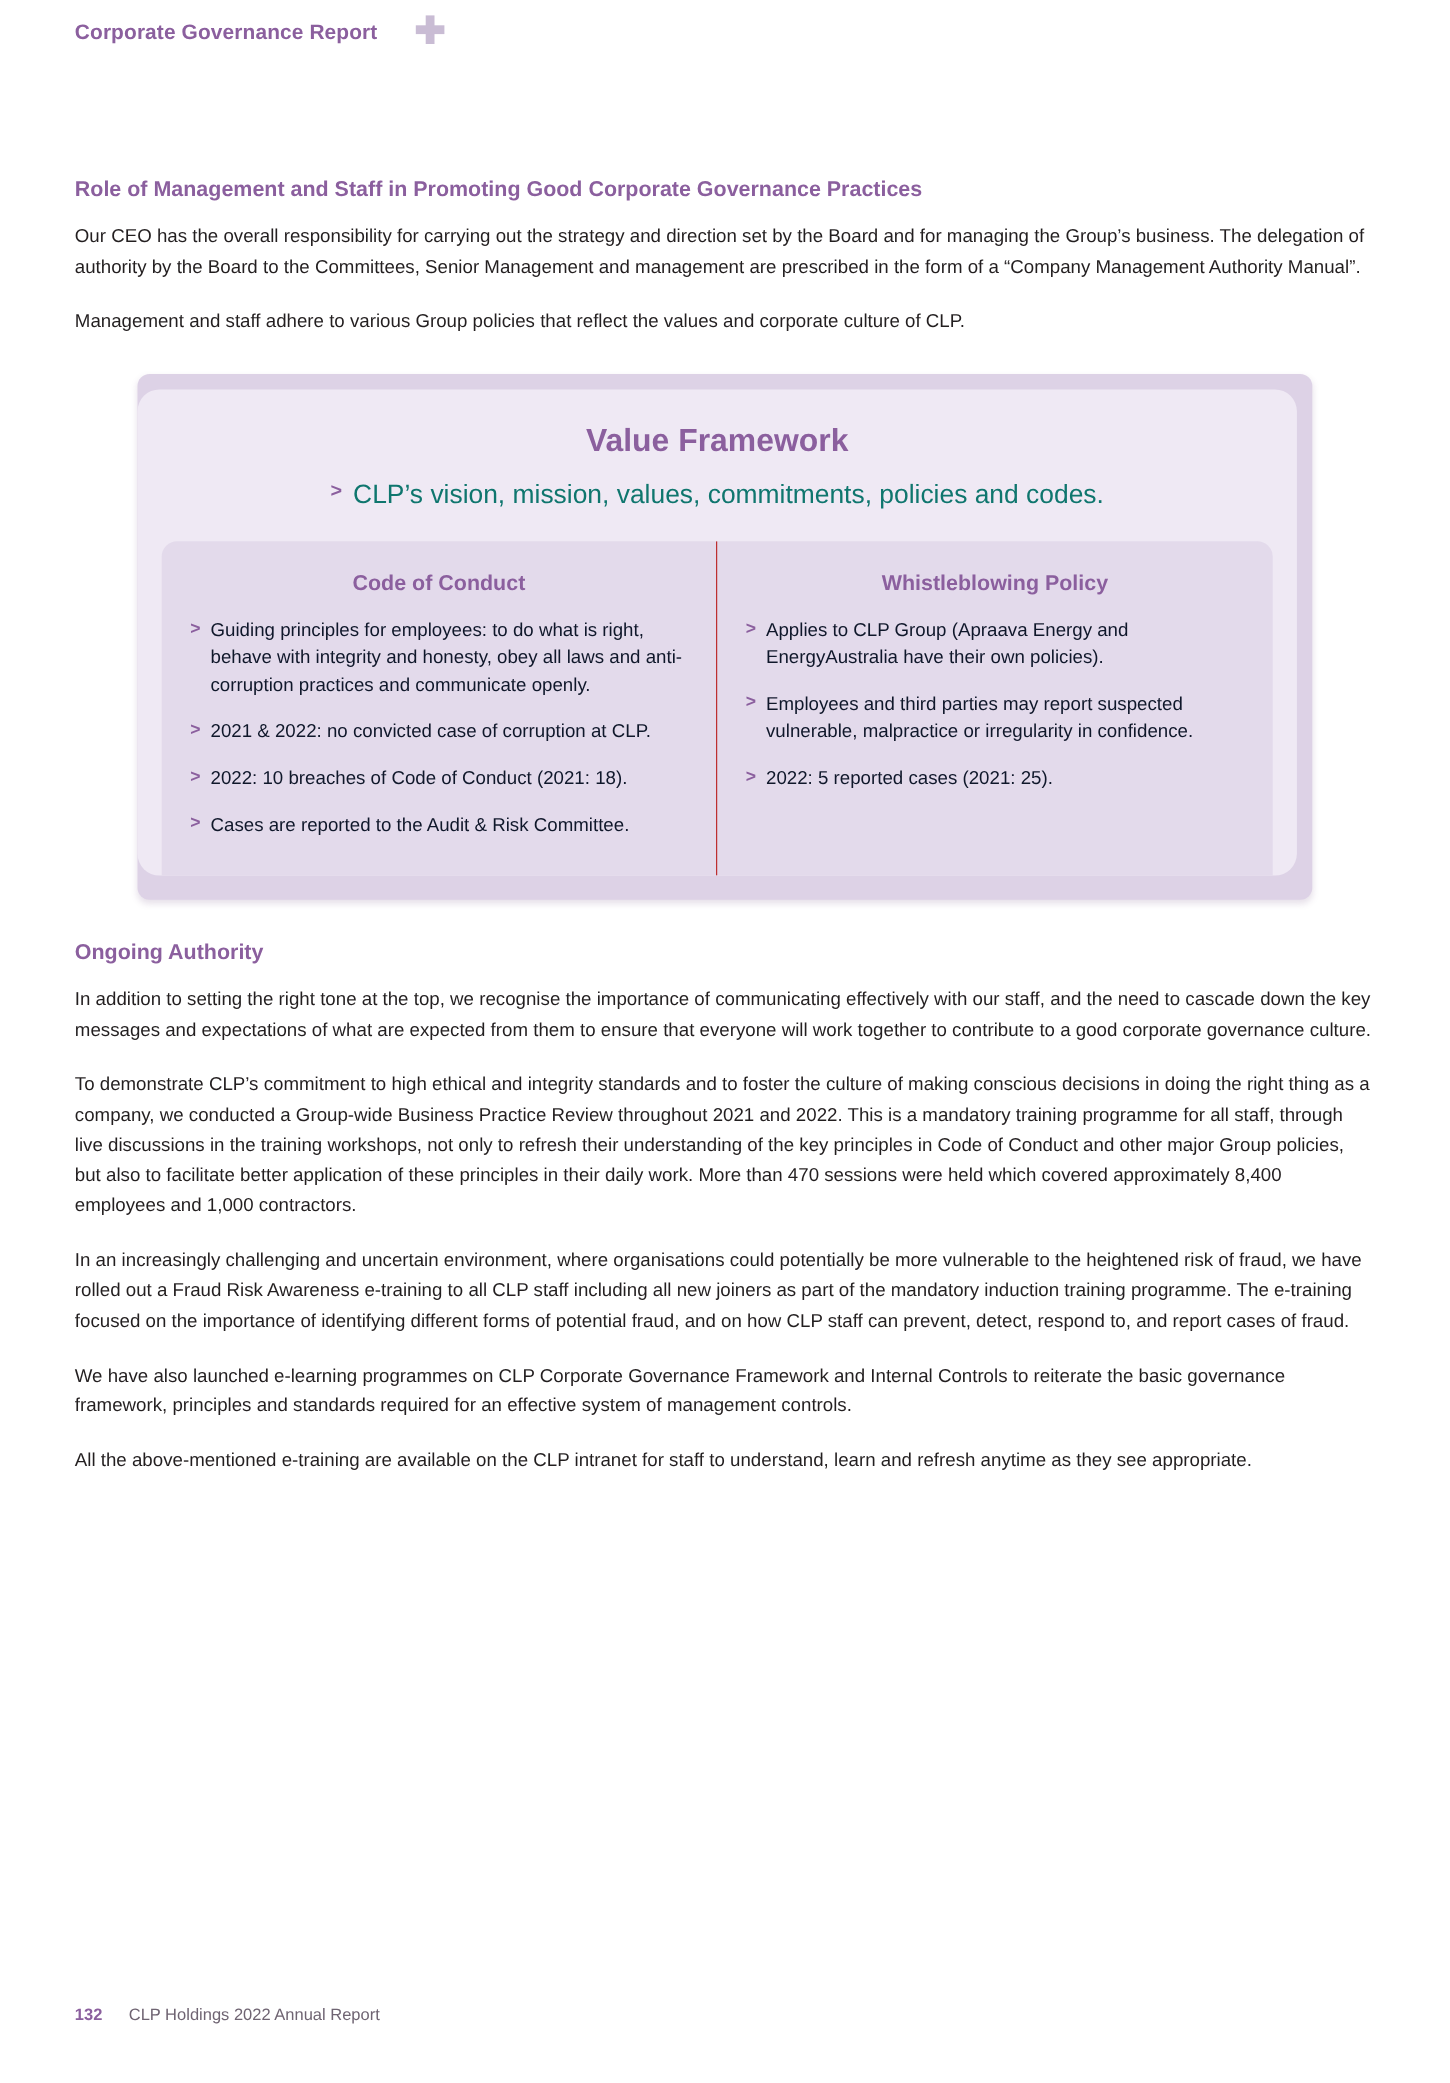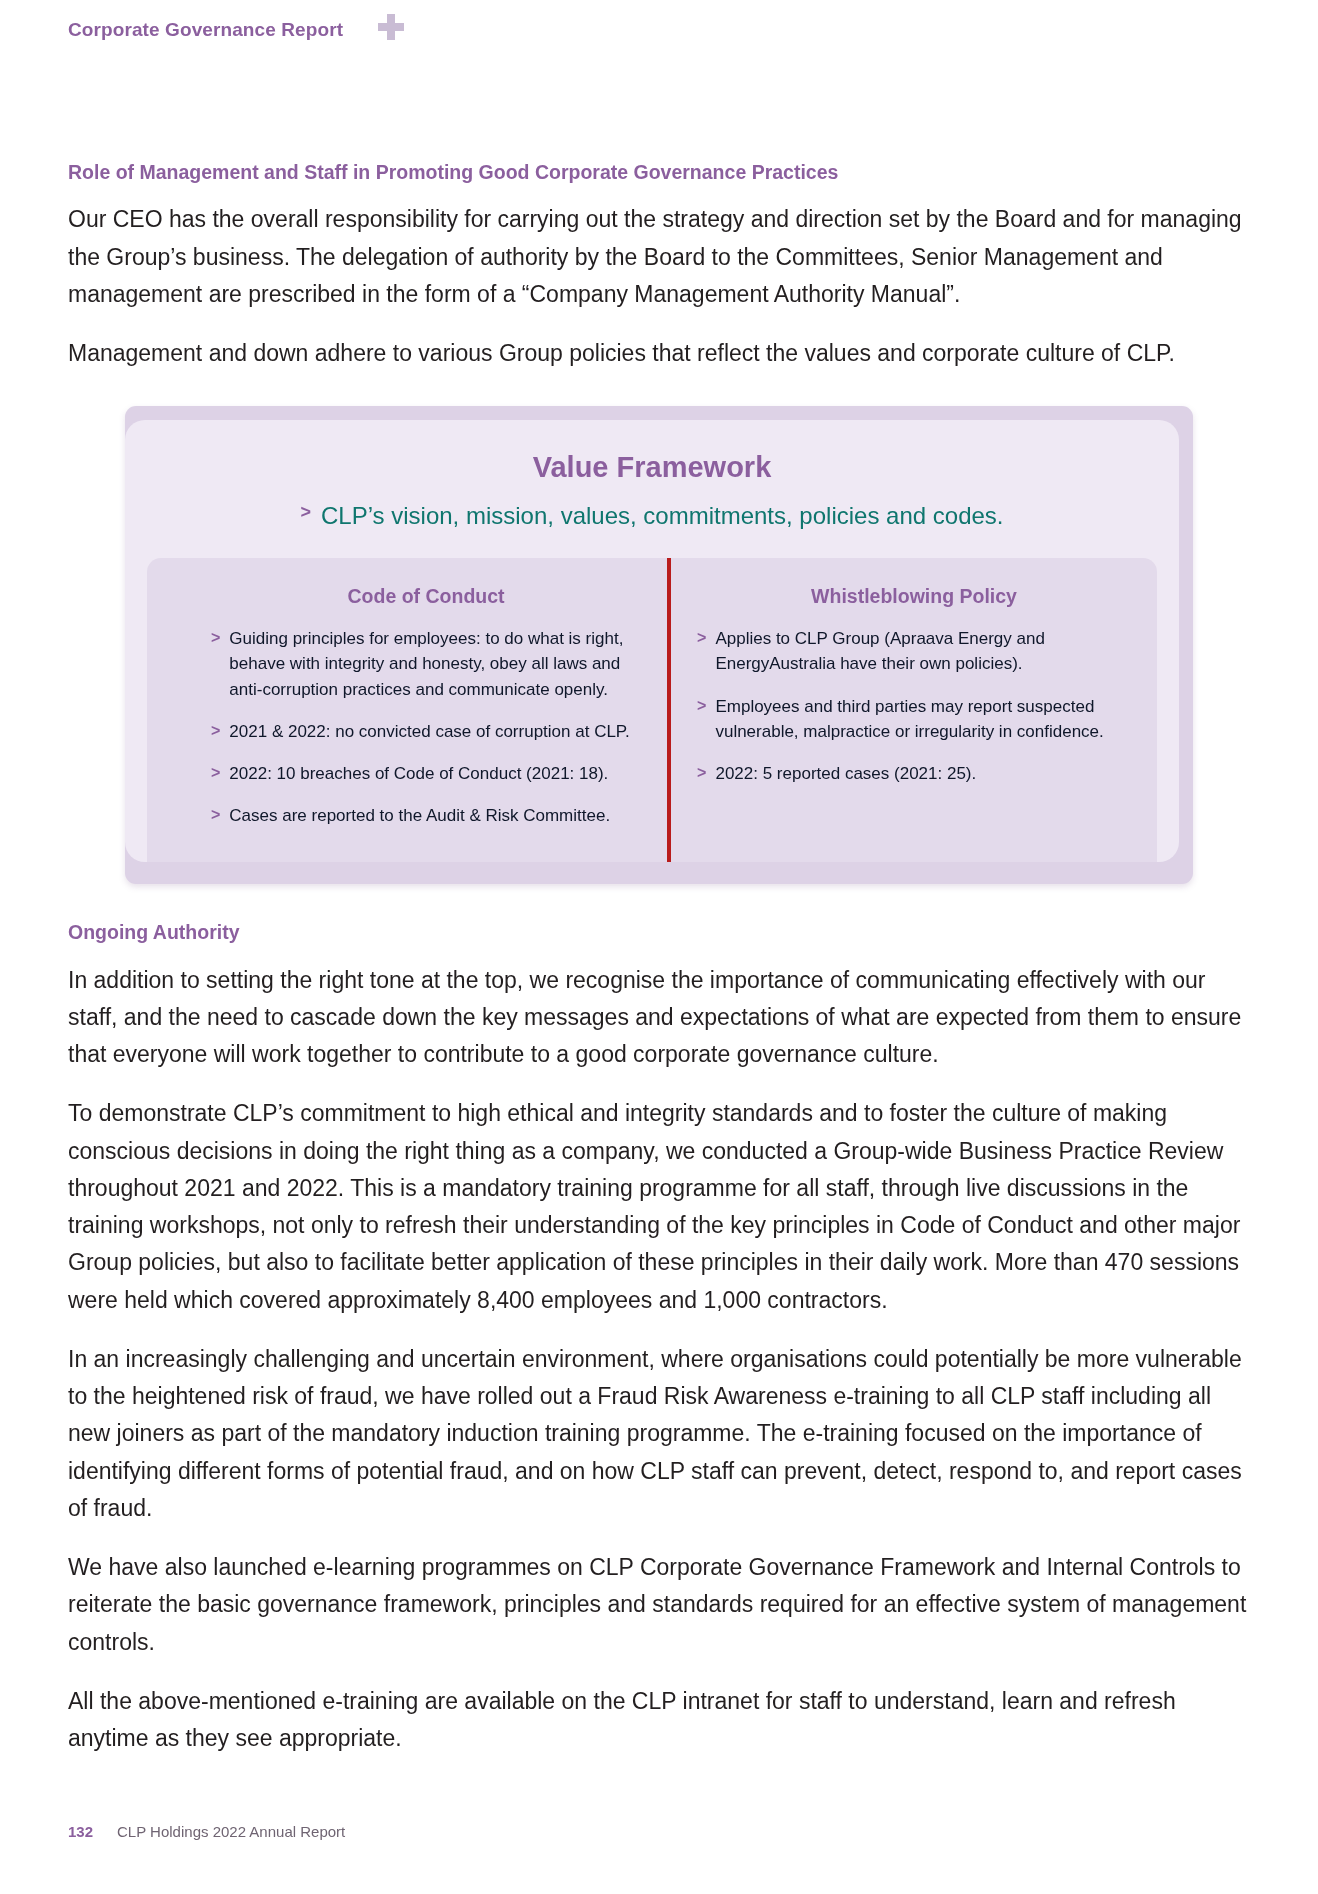--- a/index.html
+++ b/index.html
@@ -64,21 +64,21 @@
     width: 1182px;
   }
   h2.section-heading {
     font-size: 19.5px;
     font-weight: bold;
     color: #8b5f9e;
     margin: 0 0 16px 0;
     line-height: 1.3;
   }
   p.body-text {
-    font-size: 23px;
+    font-size: 17px;
     line-height: 1.62;
     color: #231f20;
     margin: 0 0 22px 0;
   }
   p.body-text:last-child { margin-bottom: 0; }
 
   
   .vf-wrapper {
     margin: 34px 0 36px 0;
     display: flex;
@@ -129,22 +129,21 @@
     background: #e3daeb;
     border-radius: 14px 14px 0 0;
     overflow: hidden;
   }
   .vf-col {
     flex: 1 1 50%;
     padding: 22px 26px 34px 26px;
     box-sizing: border-box;
   }
   .vf-col.left {
-    border-right: 4px solid #b91c1c;
-    margin-left: 38px;
+    border-right: 1px solid #b91c1c;
   }
   .vf-col-title {
     text-align: center;
     font-size: 19.5px;
     font-weight: bold;
     color: #8b5f9e;
     margin: 4px 0 18px 0;
     line-height: 1.25;
   }
   ul.vf-list {
@@ -198,21 +197,21 @@
 
   <div class="running-header">
     <span class="rh-text">Corporate Governance Report</span>
   </div>
   <span class="plus-mark"></span>
 
   <div class="content">
 
     <h2 class="section-heading">Role of Management and Staff in Promoting Good Corporate Governance Practices</h2>
     <p class="body-text">Our CEO has the overall responsibility for carrying out the strategy and direction set by the Board and for managing the Group’s business. The delegation of authority by the Board to the Committees, Senior Management and management are prescribed in the form of a “Company Management Authority Manual”.</p>
-    <p class="body-text">Management and down adhere to various Group policies that reflect the values and corporate culture of CLP.</p>
+    <p class="body-text">Management and staff adhere to various Group policies that reflect the values and corporate culture of CLP.</p>
 
     <div class="vf-wrapper">
       <div class="vf-outer">
         <div class="vf-inner">
 
           <div class="vf-title">Value Framework</div>
 
           <div class="vf-lead">
             <span class="arrow">&gt;</span>
             <span class="lead-text">CLP’s vision, mission, values, commitments, policies and codes.</span>

